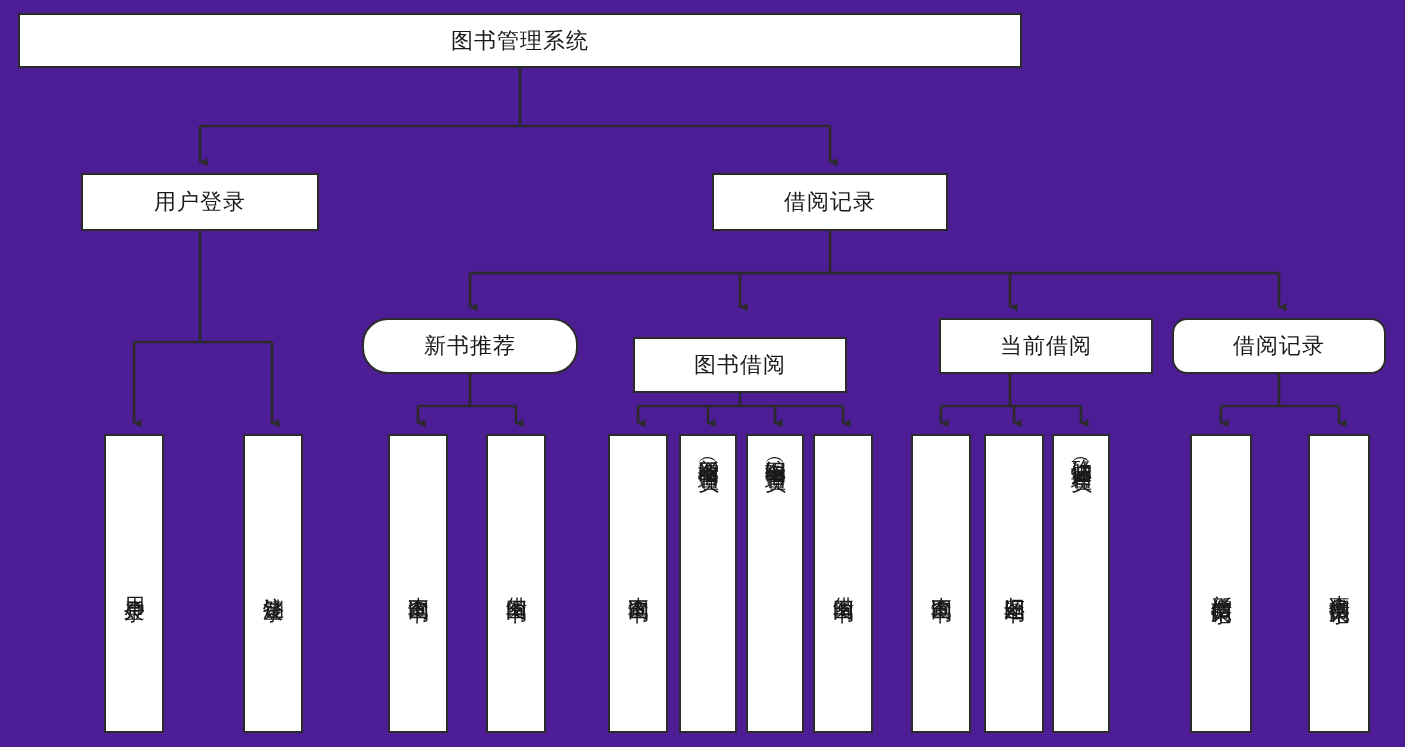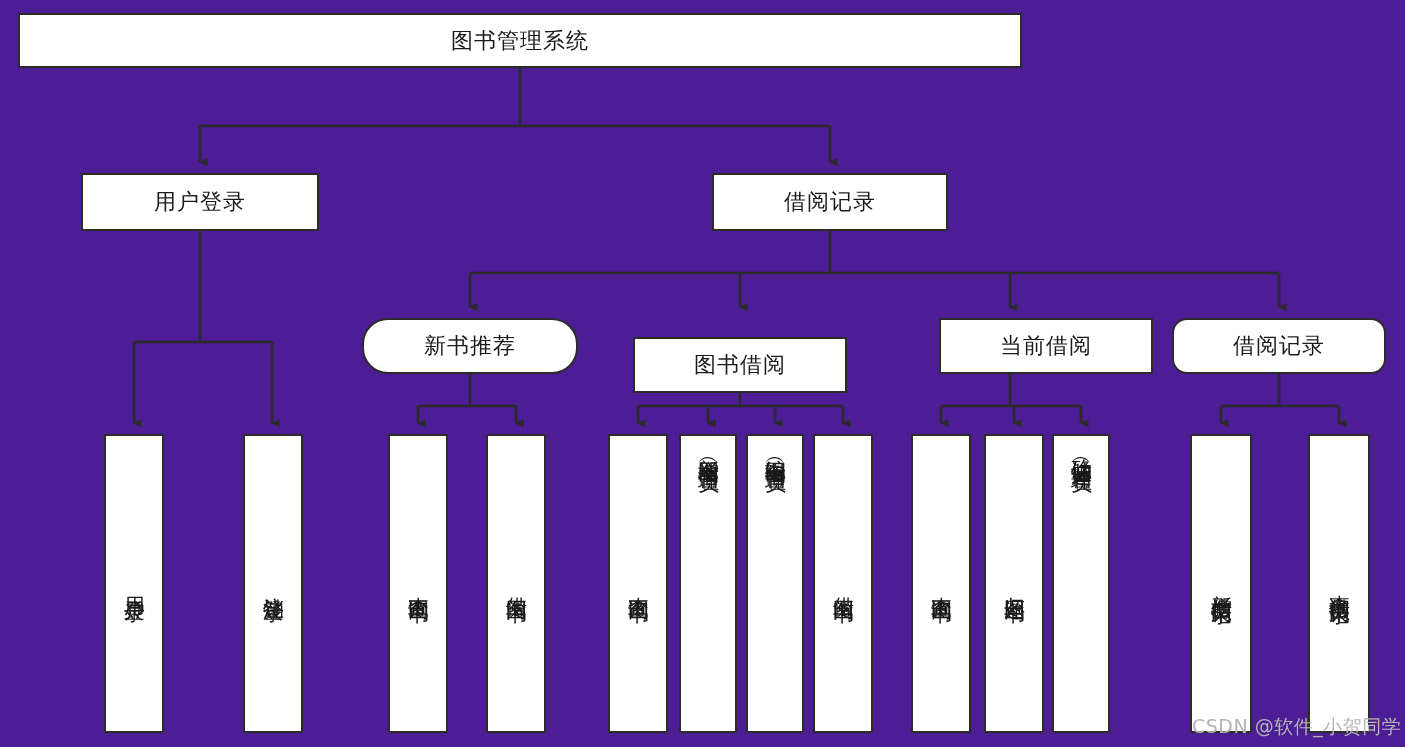--- a/index.html
+++ b/index.html
@@ -214,15 +214,14 @@
     <div class="vert-inner">
         <span class="vert-text">新增借阅记录</span>
       </div>
   </div>
   <div class="node vert" style="left:1308px; top:434px; width:62px; height:299px;">
     <div class="vert-inner">
         <span class="vert-text">查询借阅记录</span>
       </div>
   </div>
 
-  <div class="watermark" style="left:1192px; top:714px;">CSDN @软件_小贺同学</div>
 
 </div>
 
 </body></html>

